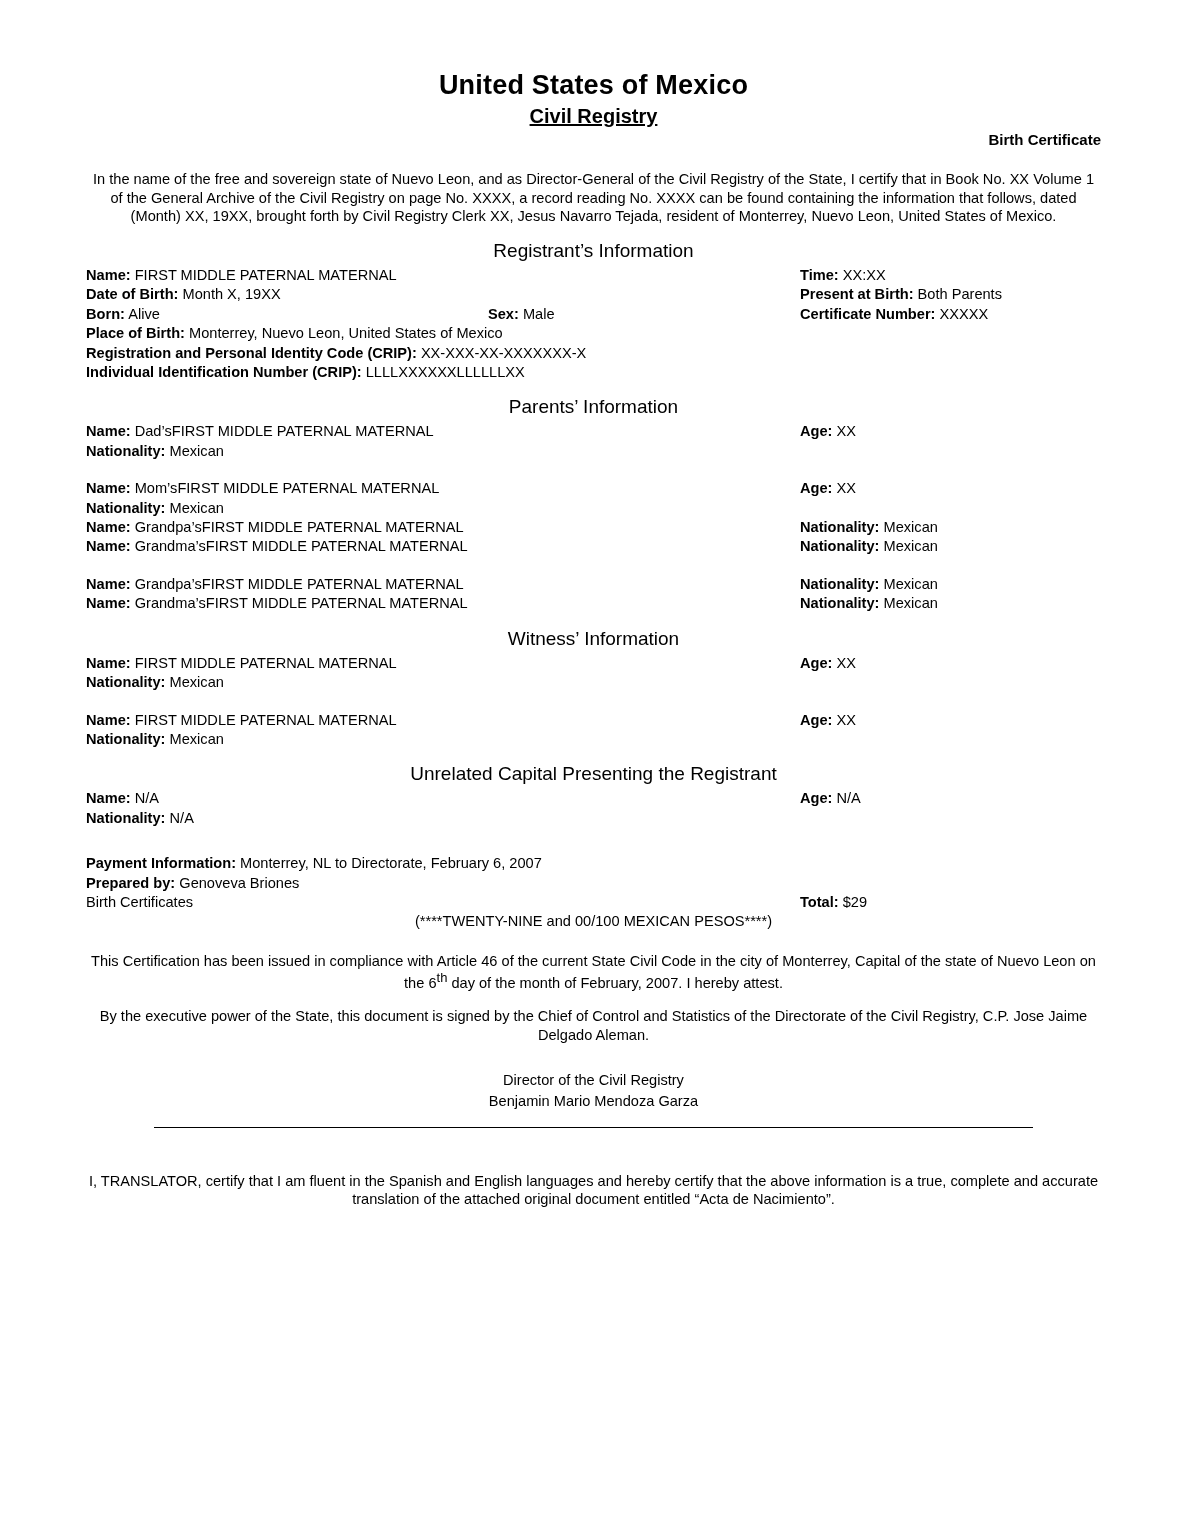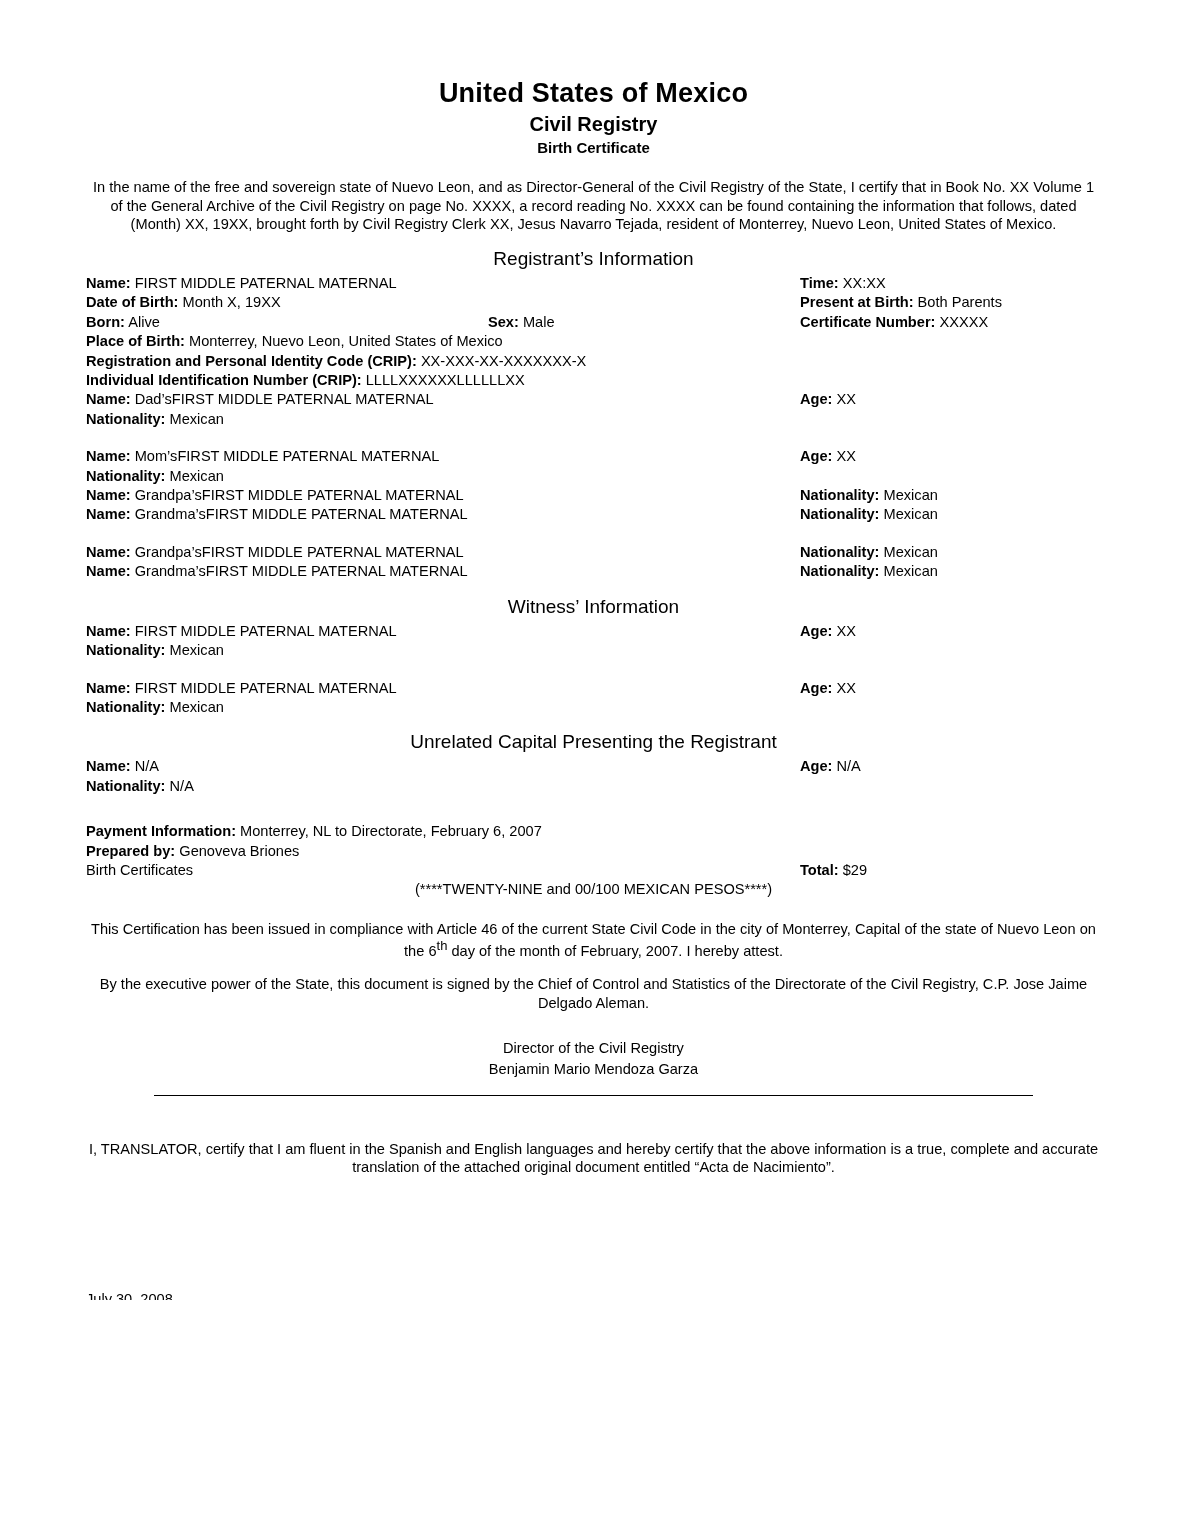--- a/index.html
+++ b/index.html
@@ -8,41 +8,42 @@
     background: #ffffff;
   }
   body {
     font-family: "Liberation Sans", sans-serif;
     color: #000000;
   }
   .page {
     position: relative;
     width: 1187px;
     height: 1284px;
-    margin: 16px auto;
+    margin: 8px auto;
     background: #ffffff;
     box-sizing: border-box;
     padding: 62px 86px 0 86px;
     overflow: hidden;
   }
   .title-main {
     text-align: center;
     font-size: 27px;
     font-weight: bold;
     letter-spacing: 0.2px;
     margin: 0 0 4px 0;
   }
   .title-sub {
     text-align: center;
     font-size: 20px;
     font-weight: bold;
     margin: 0 0 3px 0;
+    text-decoration: underline;
   }
   .title-sub2 {
-    text-align: center;
+    text-align: right;
     font-size: 15px;
     font-weight: bold;
     margin: 0 0 22px 0;
   }
   p.para {
     font-size: 14.6px;
     line-height: 1.28;
     margin: 0 0 14px 0;
     text-align: center;
   }
@@ -151,20 +152,21 @@
   <div class="row">
     <span class="lbl">Registration and Personal Identity Code (CRIP):</span>
     <span>XX-XXX-XX-XXXXXXX-X</span>
   </div>
 
   <div class="row">
     <span class="lbl">Individual Identification Number (CRIP):</span>
     <span>LLLLXXXXXXLLLLLLXX</span>
   </div>
 
+  <h2 class="section">Parents’ Information</h2>
 
   <div class="row">
     <span class="lbl">Name:</span>
     <span>Dad’sFIRST MIDDLE PATERNAL MATERNAL</span>
     <span class="col-right">
       <span class="lbl">Age:</span>
       <span>XX</span>
     </span>
   </div>
   <div class="row">

